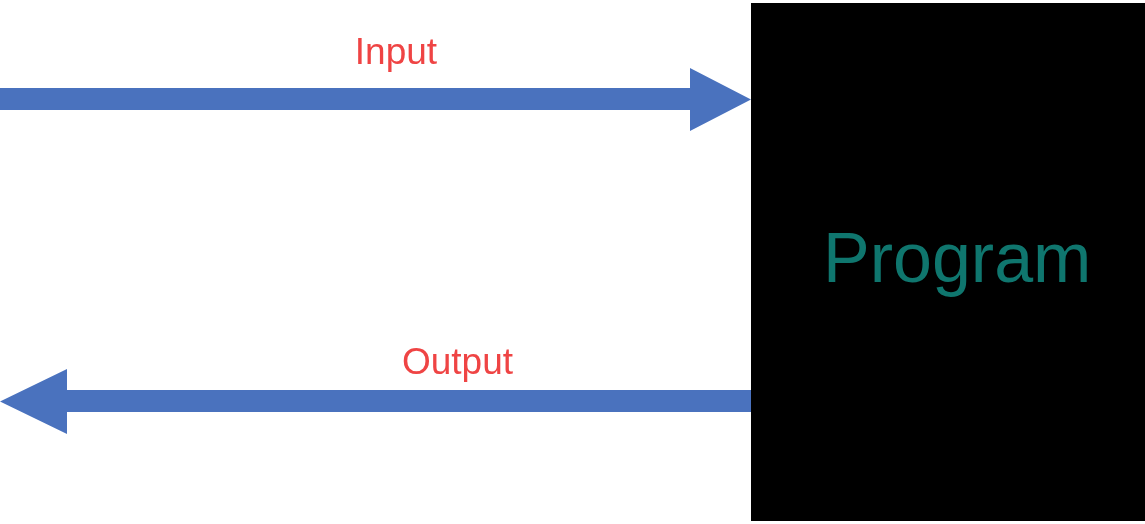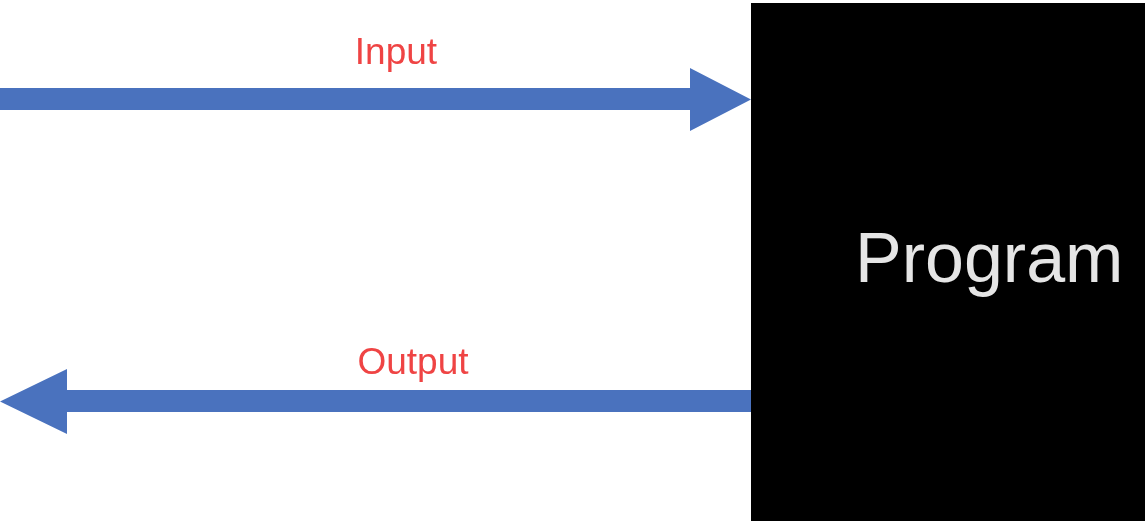--- a/index.html
+++ b/index.html
@@ -23,27 +23,27 @@
     left: 751px;
     top: 3px;
     width: 394px;
     height: 518px;
     background: #000000;
     display: flex;
     align-items: center;
     justify-content: flex-start;
   }
   .program-label {
-    color: #e5e5e5;
+    color: #0f766e;
     font-family: "Liberation Sans", sans-serif;
     font-size: 70px;
     font-weight: 400;
     line-height: 1;
     letter-spacing: 0px;
-    margin-left: 104px;
+    margin-left: 72px;
     margin-top: -8px;
     white-space: nowrap;
   }
   .arrow-svg {
     position: absolute;
     left: 0;
     top: 0;
     width: 1145px;
     height: 524px;
     overflow: visible;
@@ -64,20 +64,21 @@
   }
   .label-input {
     left: 296px;
     top: 33px;
     width: 200px;
   }
   .label-output {
     left: 313px;
     top: 343px;
     width: 200px;
+    text-align: right;
   }
 </style>
 </head>
 <body>
 
 <div id="canvas">
 
   <svg class="arrow-svg" viewBox="0 0 1145 524">
 
     <polygon class="hit" points="-20,88 690,88 690,68 751,99.5 690,131 690,110 -20,110" fill="#4A72BE"></polygon>

